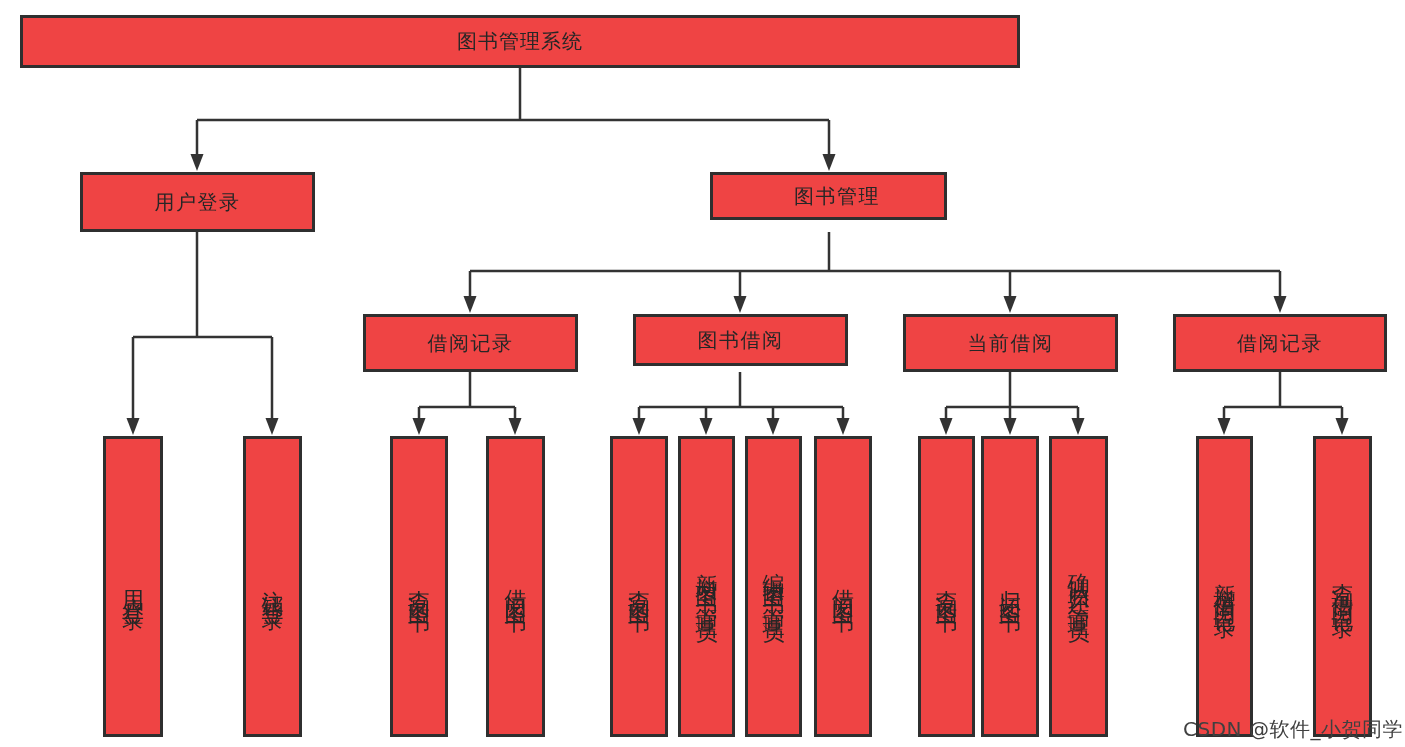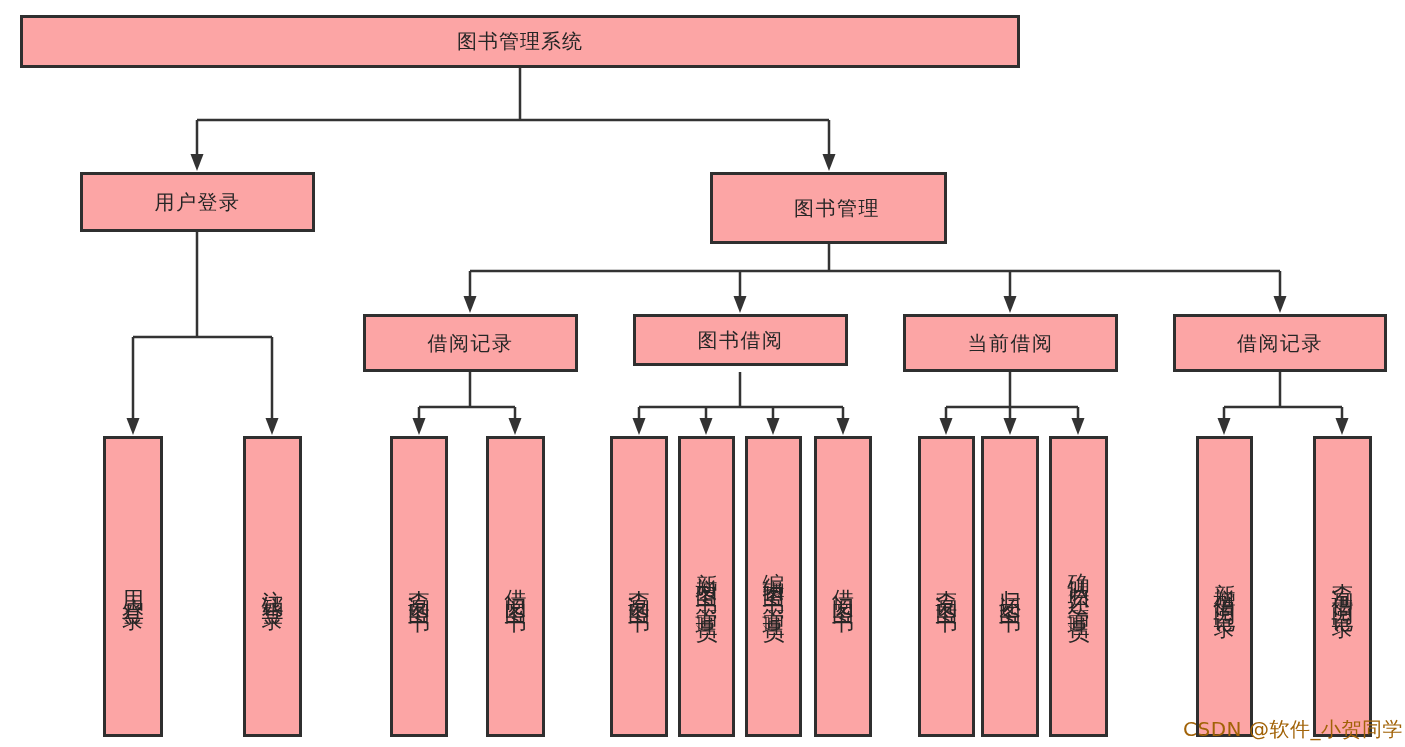--- a/index.html
+++ b/index.html
@@ -18,21 +18,21 @@
   }
   svg.connectors path {
     fill: none;
     stroke: #333333;
     stroke-width: 2.5;
   }
   svg.connectors polygon { fill: #333333; }
   .node {
     position: absolute;
     box-sizing: border-box;
-    background: #fca5a5;
+    background: #ef4444;
     border: 3px solid #2f2f2f;
     color: #262626;
     display: flex;
     align-items: center;
     justify-content: center;
     text-align: center;
   }
   .h-node { font-size: 20px; letter-spacing: 1.5px; white-space: nowrap; }
   .root-node { font-size: 20px; letter-spacing: 1px; }
   .v-node span {
@@ -41,21 +41,21 @@
     font-size: 22px;
     line-height: 1;
     letter-spacing: 0.32em;
   }
   .watermark {
     position: absolute;
     left: 1183px;
     top: 716px;
     font-size: 20px;
     letter-spacing: 0.5px;
-    color: #a16207;
+    color: #404040;
     white-space: nowrap;
   }
 </style>
 </head>
 <body>
 
 <div class="stage">
 
   <svg class="connectors" viewBox="0 0 1405 747" aria-hidden="true">
     <g>
@@ -96,21 +96,21 @@
     <g>
       <path d="M1280 372 V407 M1224 407 H1342 M1224 407 V422 M1342 407 V422"></path>
       <polygon points="1217.5,418 1230.5,418 1224,435"></polygon>
       <polygon points="1335.5,418 1348.5,418 1342,435"></polygon>
     </g>
   </svg>
 
   <div class="node root-node" style="left:20px; top:15px; width:1000px; height:53px;">图书管理系统</div>
 
   <div class="node h-node" style="left:80px; top:172px; width:235px; height:60px;">用户登录</div>
-  <div class="node h-node" style="left:710px; top:172px; width:237px; height:72px;padding-left:17px;">图书管理</div>
+  <div class="node h-node" style="left:710px; top:172px; width:237px; height:48px;padding-left:17px;">图书管理</div>
 
   <div class="node h-node" style="left:363px; top:314px; width:215px; height:58px;">借阅记录</div>
   <div class="node h-node" style="left:633px; top:314px; width:215px; height:52px;">图书借阅</div>
   <div class="node h-node" style="left:1173px; top:314px; width:214px; height:58px;">借阅记录</div>
   <div class="node h-node" style="left:903px; top:314px; width:215px; height:58px;">当前借阅</div>
 
   <div class="node v-node" style="left:103px; top:436px; width:60px; height:301px;">
     <span>用户登录</span>
   </div>
   <div class="node v-node" style="left:243px; top:436px; width:59px; height:301px;">

